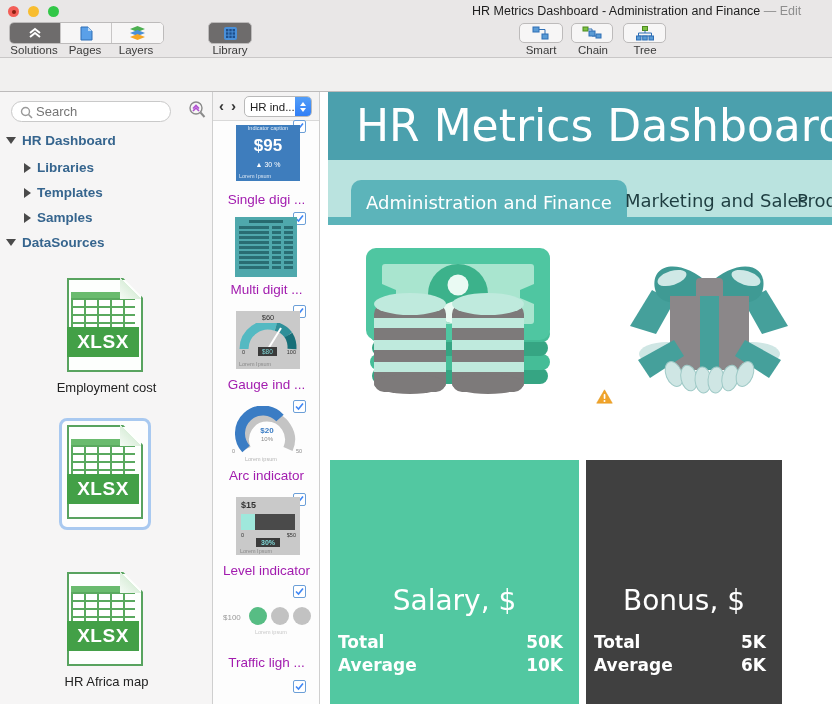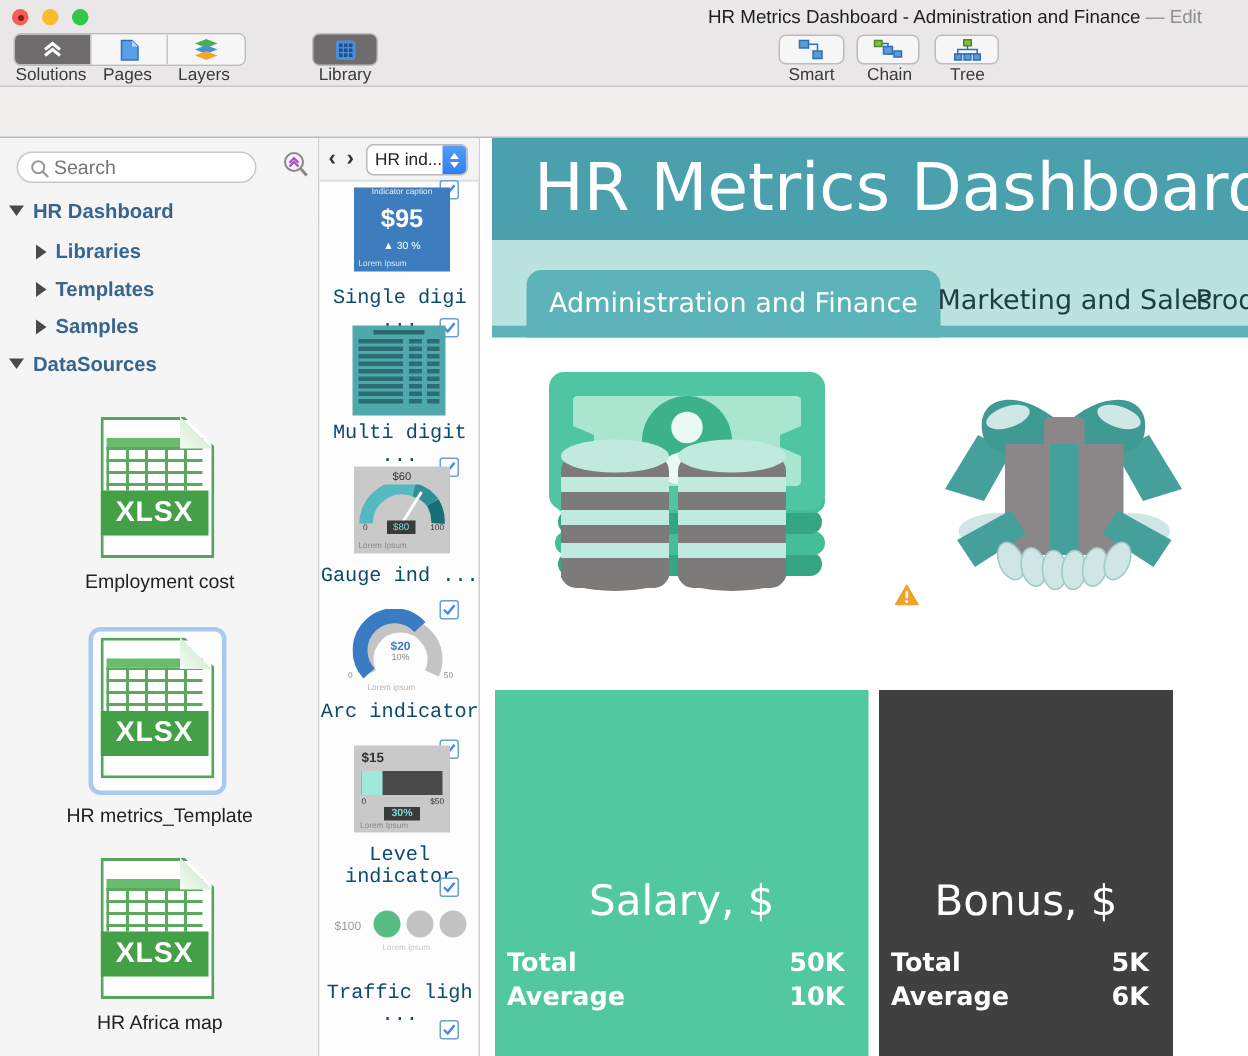--- a/index.html
+++ b/index.html
@@ -58,21 +58,21 @@
   
   .shapes { left:213px; top:92px; width:107px; height:612px; background:#fdfdfd; border-right:1px solid #cfcfcf; }
   .shapes-hdr { position:absolute; left:0; top:0; width:106px; height:29px; background:#f4f3f3; border-bottom:1px solid #d9d9d9; }
   .nav { font-size:15px; color:#333; font-weight:bold; top:5px; }
   .dropdown { left:31px; top:4px; width:68px; height:21px; background:#fff; border:1px solid #b9b9b9; border-radius:5px; display:flex; align-items:center; overflow:hidden;}
   .dropdown .val { flex:1; font-size:11.5px; padding-left:5px; white-space:nowrap; color:#222;}
   .stepper { width:17px; height:21px; background:linear-gradient(#55a0f8,#2f7cf6); display:flex; flex-direction:column; align-items:center; justify-content:center; gap:2px;}
   .caret-up { width:0;height:0;border-left:3.5px solid transparent;border-right:3.5px solid transparent;border-bottom:4px solid #fff;}
   .caret-dn { width:0;height:0;border-left:3.5px solid transparent;border-right:3.5px solid transparent;border-top:4px solid #fff;}
   .cb { width:13px; height:13px; background:#fff; border:1px solid #6b9fd8; border-radius:2px; }
-  .shape-label { width:107px; text-align:center; font-size:13.5px; color:#0c4a6e; left:0;font-family:Liberation Mono, monospace; }
+  .shape-label { width:107px; text-align:center; font-size:13.5px; color:#a21caf; left:0; }
   .tile { left:23px; width:64px; }
   .tiny { font-size:5.5px; line-height:6px; }
 
   
   .t-single { background:#3e7dbd; color:#fff; height:56px; }
   
   .t-multi { background:#4fa8ac; height:60px; }
   .mrow { position:absolute; left:4px; right:4px; height:3px; background:linear-gradient(to right,#1d5a60 0 55%, transparent 55% 62%, #1d5a60 62% 78%, transparent 78% 84%, #1d5a60 84% 100%); opacity:.75;}
   
   .t-gray { background:#c9c9c9; color:#333; }
@@ -394,21 +394,20 @@
     <div class="abs sel-box" style="left:59px; top:326px; width:92px; height:112px;">
       <div class="abs" style="left:5px; top:4px;">
         <div class="xlsx">
           <div class="xlsx-hdr"></div>
             <div class="xlsx-grid"></div>
           <div class="xlsx-band">XLSX</div>
         </div>
         <div class="xlsx-fold" style="left:53px;"></div>
       </div>
     </div>
-    <div class="abs xfile-label" style="top:444px;">HR metrics_Template</div>
 
     <div class="abs" style="left:67px; top:480px;">
       <div class="xlsx">
         <div class="xlsx-hdr"></div>
           <div class="xlsx-grid"></div>
         <div class="xlsx-band">XLSX</div>
       </div>
       <div class="xlsx-fold" style="left:53px;"></div>
     </div>
     <div class="abs xfile-label" style="top:582px;">HR Africa map</div>

